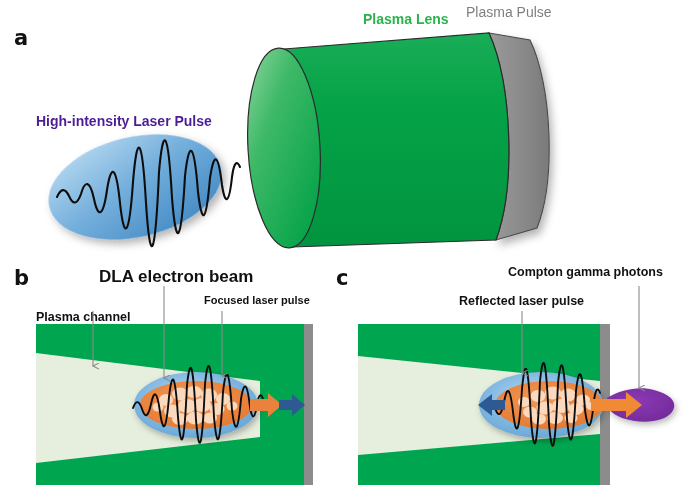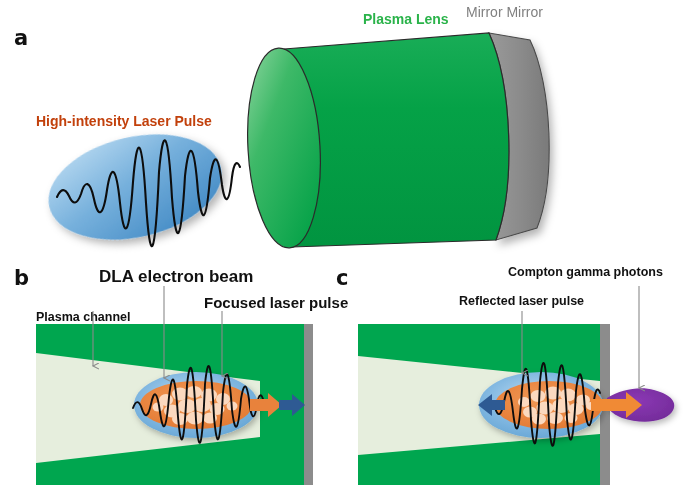--- a/index.html
+++ b/index.html
@@ -39,26 +39,26 @@
 </head>
 <body>
 
 <div id="figure">
 
   <div class="panel-letter" style="left:14px; top:28px;">a</div>
   <div class="panel-letter" style="left:14px; top:268px;">b</div>
   <div class="panel-letter" style="left:336px; top:268px;">c</div>
 
   <div class="lbl" style="left:326px; top:12px; font-size:14px; color:#2ab34a;padding-left:37px;">Plasma Lens</div>
-  <div class="lbl" style="left:466px; top:5px; font-size:14px; color:#808080; font-weight:normal;">Mirror Mirror</div>
-  <div class="lbl" style="left:36px; top:114px; font-size:14px; color:#c2410c;">High-intensity Laser Pulse</div>
+  <div class="lbl" style="left:466px; top:5px; font-size:14px; color:#808080; font-weight:normal;">Plasma Pulse</div>
+  <div class="lbl" style="left:36px; top:114px; font-size:14px; color:#4c1d95;">High-intensity Laser Pulse</div>
 
   <div class="lbl" style="left:99px; top:268px; font-size:17px; color:#111111;">DLA electron beam</div>
   <div class="lbl" style="left:36px; top:295px; font-size:12.5px; color:#111111;margin-top:16px;">Plasma channel</div>
-  <div class="lbl" style="left:176px; top:295px; font-size:15px; color:#111111;padding-left:28px;">Focused laser pulse</div>
+  <div class="lbl" style="left:176px; top:295px; font-size:11px; color:#111111;padding-left:28px;">Focused laser pulse</div>
 
   <div class="lbl" style="left:508px; top:266px; font-size:12.5px; color:#111111;text-align:center;">Compton gamma photons</div>
   <div class="lbl" style="left:459px; top:295px; font-size:12.5px; color:#111111;">Reflected laser pulse</div>
 
   <svg width="687" height="501" viewBox="0 0 687 501" style="position:absolute; left:0; top:0;">
     <defs>
 
       <linearGradient id="bodyGrad" x1="0" y1="0" x2="0" y2="1">
         <stop offset="0%" stop-color="#19ad57"></stop>
         <stop offset="35%" stop-color="#05a247"></stop>

